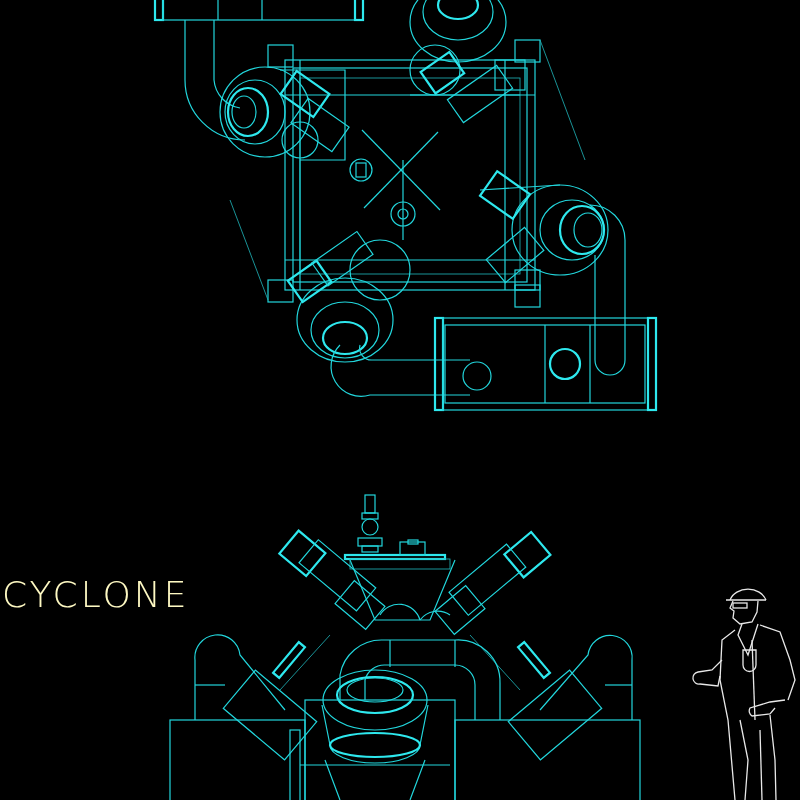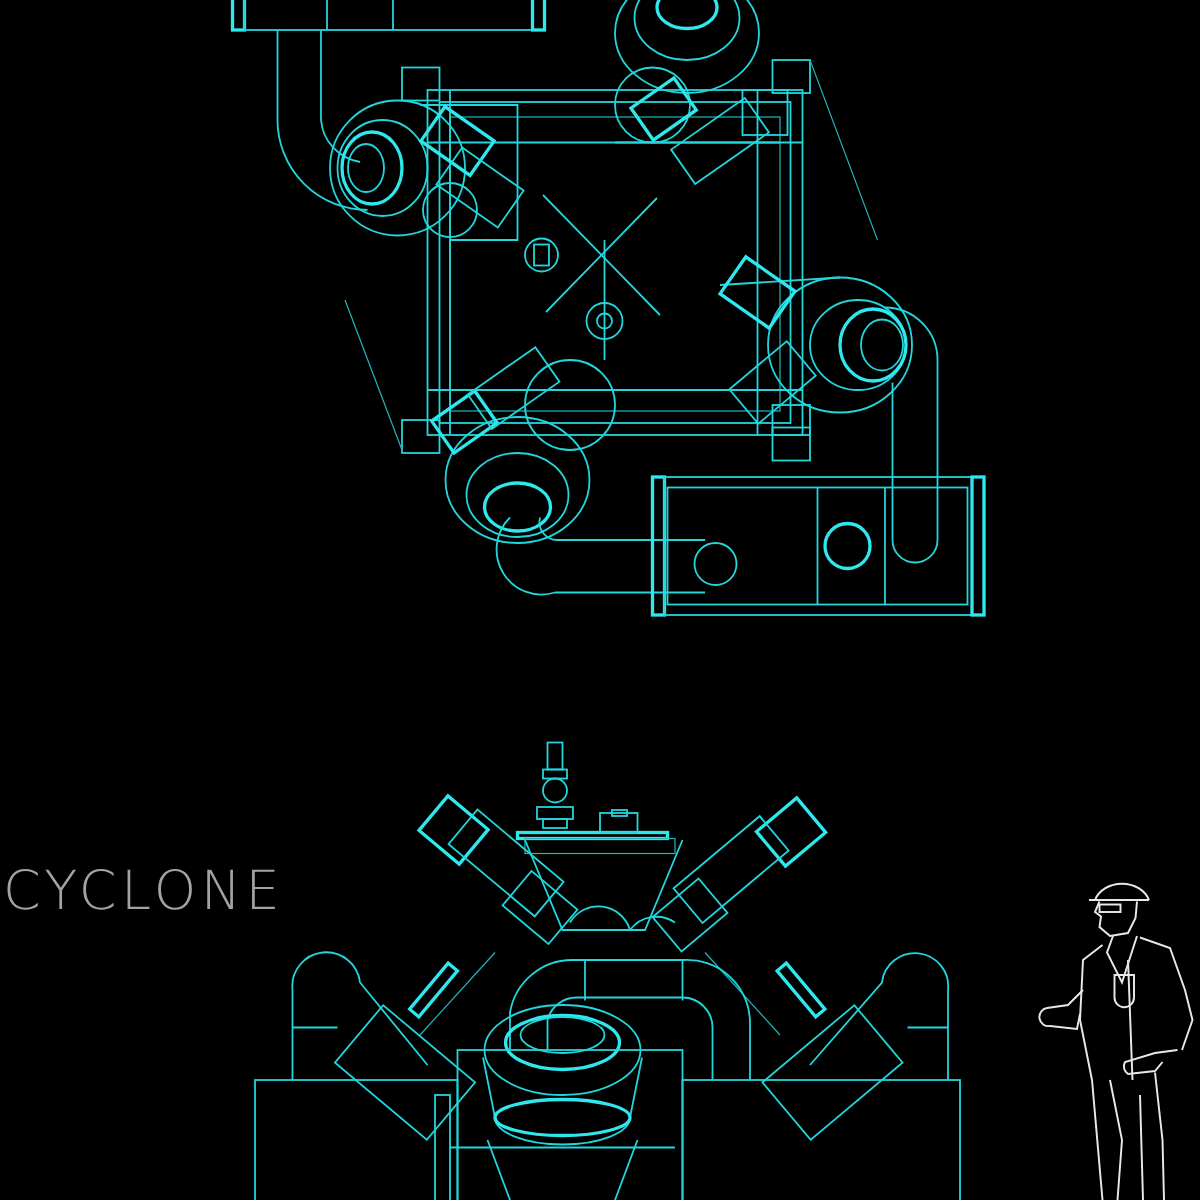--- a/index.html
+++ b/index.html
@@ -1,18 +1,18 @@
 <!DOCTYPE html>
 <html><head>
 <meta charset="utf-8">
 <style>
   html,body{margin:0;padding:0;background:#000;}
   body{width:800px;height:800px;overflow:hidden;position:relative;font-family:"DejaVu Sans",sans-serif;}
   #canvas{position:absolute;left:0;top:0;width:800px;height:800px;}
-  .label{position:absolute;color:#a3a3a3;font-family:"DejaVu Sans",sans-serif;font-weight:200;letter-spacing:3px;}
+  .label{position:absolute;color:#fef9c3;font-family:"DejaVu Sans",sans-serif;font-weight:200;letter-spacing:3px;}
   svg .c{stroke:#22d6dc;fill:none;stroke-width:1.2;}
   svg .cb{stroke:#2ee8ee;fill:none;stroke-width:2.2;}
   svg .ct{stroke:#1fb8bd;fill:none;stroke-width:0.8;}
   svg .w{stroke:#e8e8e8;fill:none;stroke-width:1.3;}
 </style>
 </head>
 <body>
 
 <div class="label" style="left:2px;top:574px;font-size:36px;">CYCLONE</div>
 

